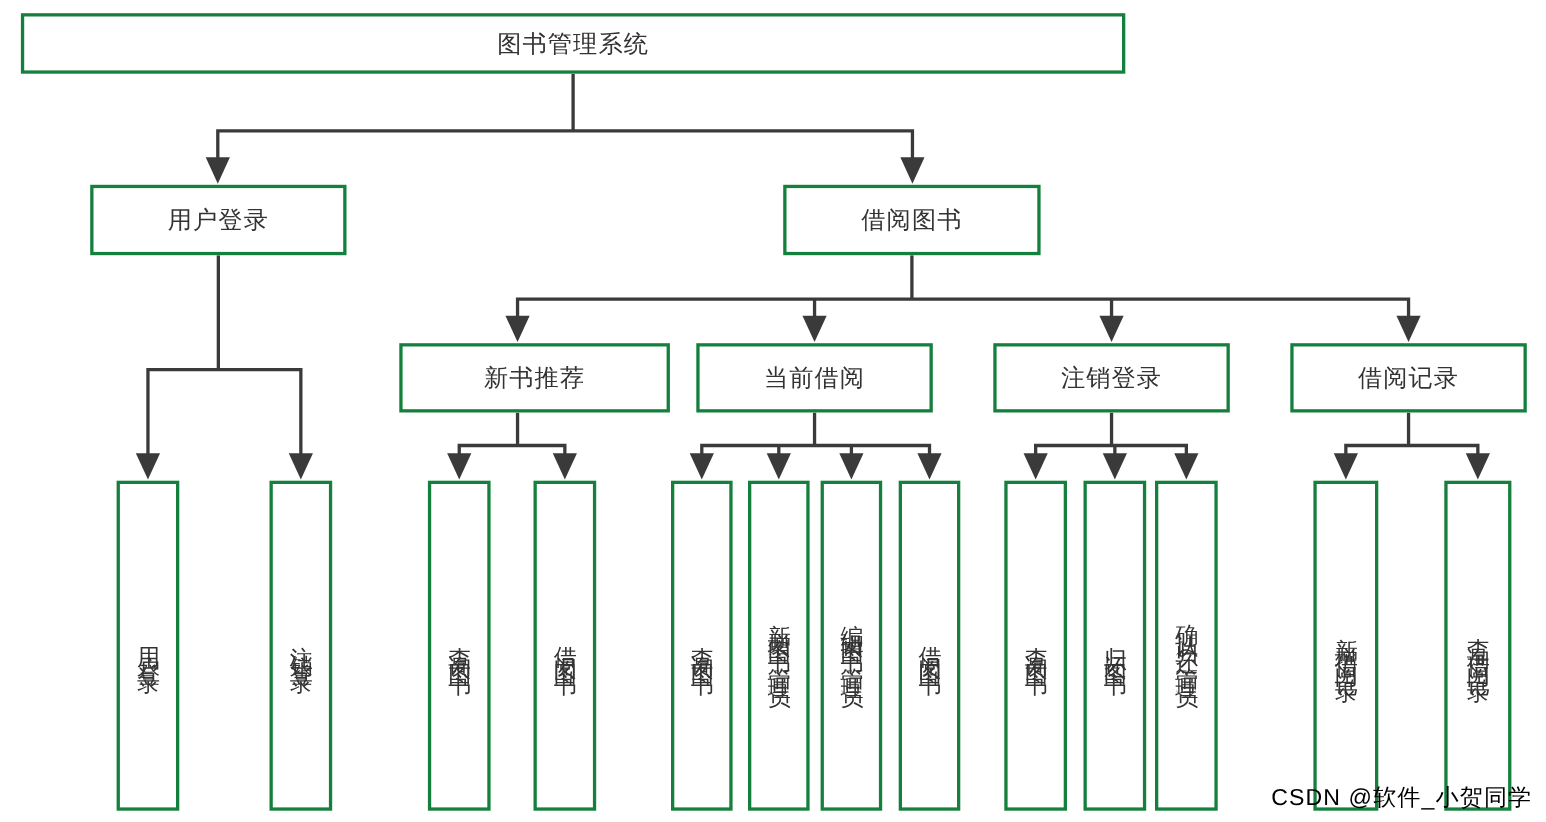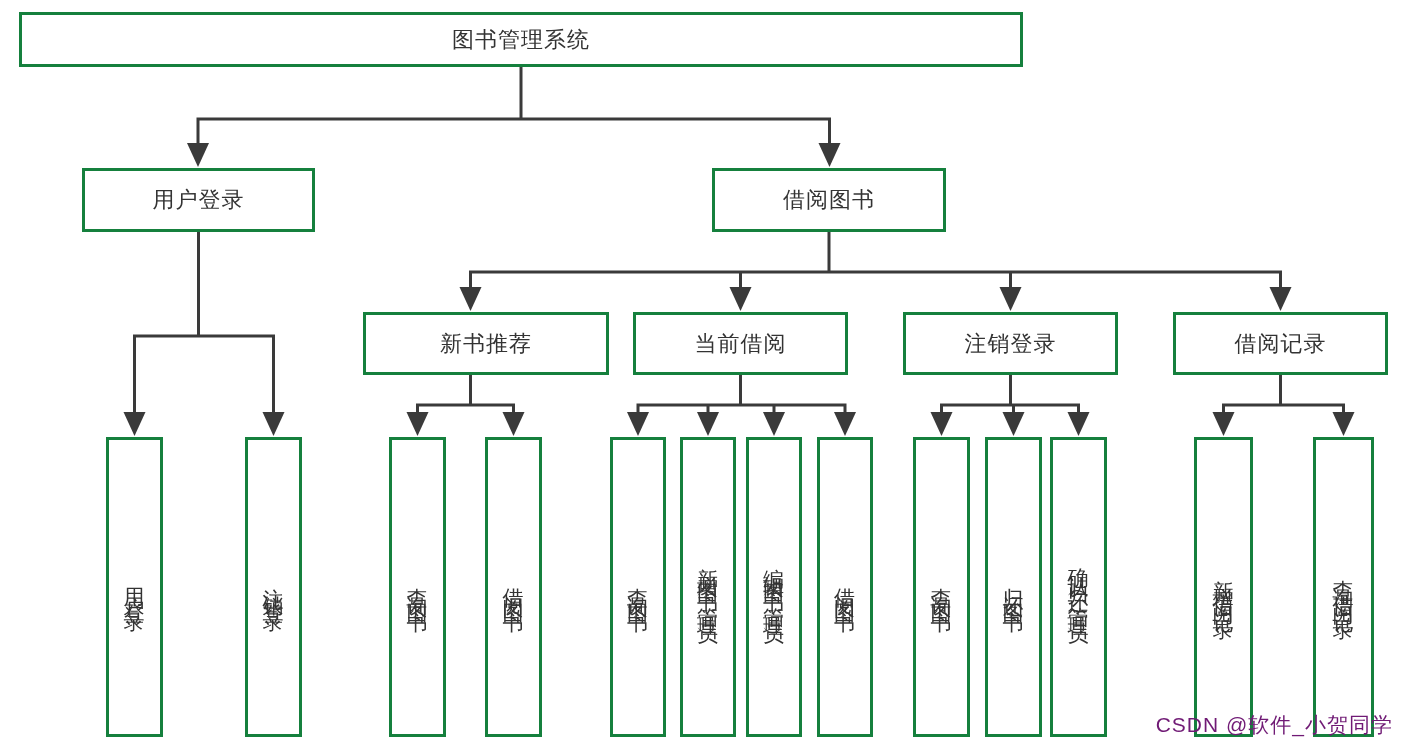--- a/index.html
+++ b/index.html
@@ -30,21 +30,21 @@
     font-size: 21px;
     letter-spacing: 8px;
     line-height: 1;
     white-space: nowrap;
   }
   .watermark {
     position: absolute;
     right: 12px;
     bottom: 8px;
     font-size: 21px;
-    color: #701a75;
+    color: #000000;
     letter-spacing: 1px;
     white-space: nowrap;
     z-index: 3;
   }
   .wires path { stroke: #3a3a3a; stroke-width: 3; fill: none; }
   .wires polygon { fill: #3a3a3a; stroke: none; }
 </style>
 </head>
 <body>
 

